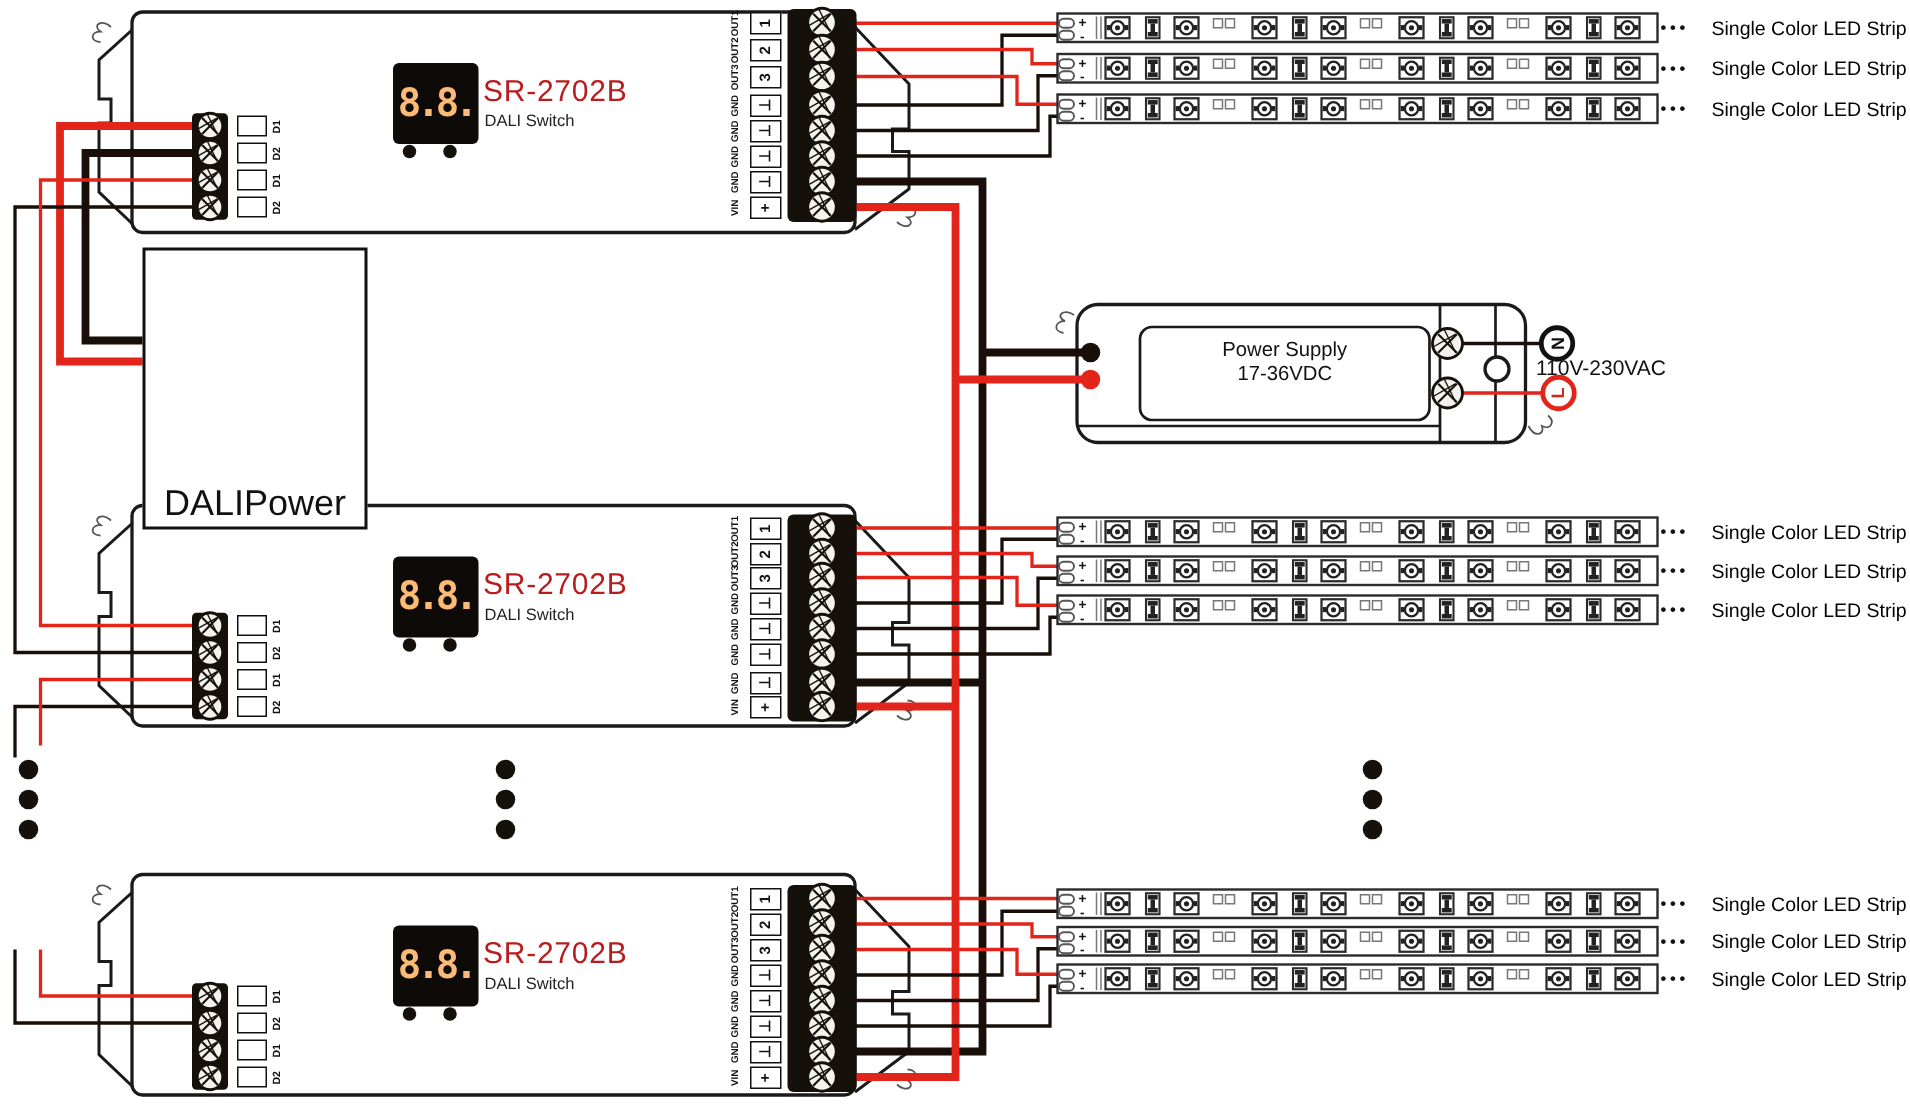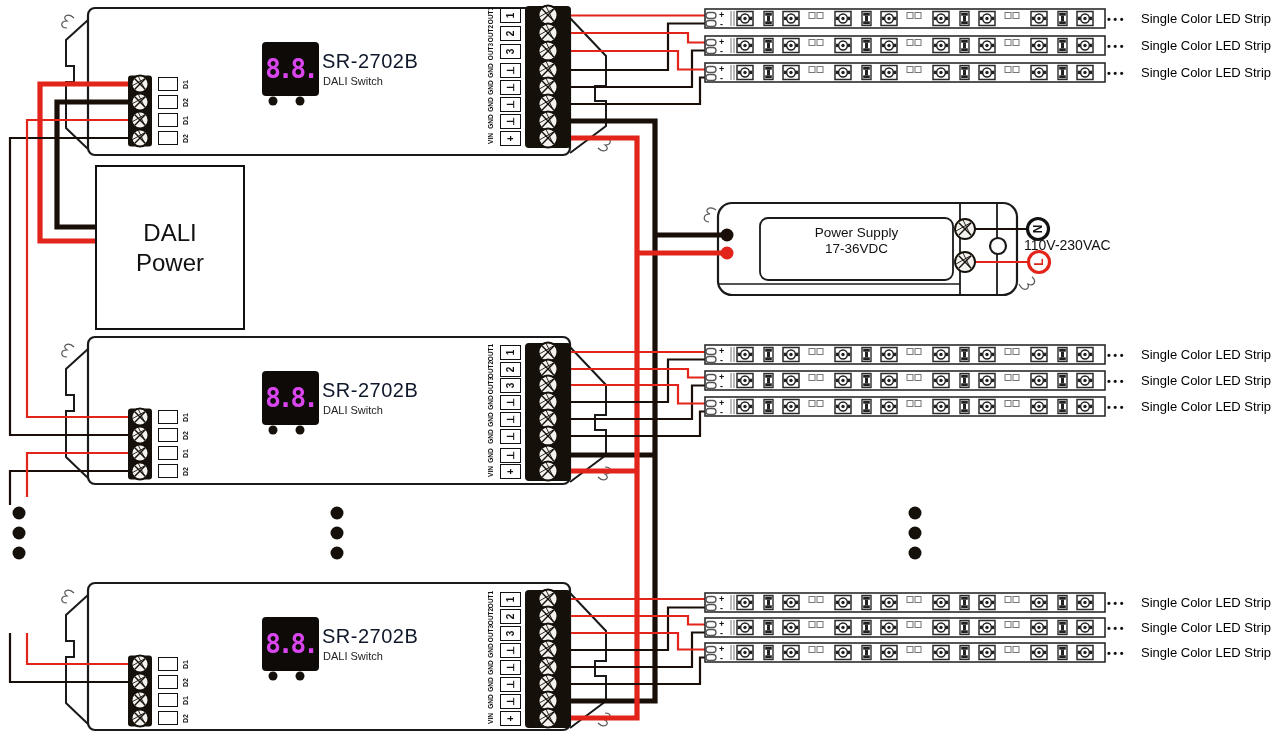--- a/index.html
+++ b/index.html
@@ -1,37 +1,37 @@
 <!DOCTYPE html>
 <html><head>
 <meta charset="utf-8">
 <style>
   html,body{margin:0;padding:0;background:#fff}
   #canvas{position:relative;width:1273px;height:736px;background:#fff;
           font-family:"Liberation Sans",sans-serif;overflow:hidden}
   #wires{position:absolute;left:0;top:0}
   .txt{position:absolute;color:#111;white-space:nowrap}
-  .m-title{font-size:20px;color:#0f172a;letter-spacing:.5px}
+  .m-title{font-size:20px;color:#b91c1c;letter-spacing:.5px}
   .m-sub{font-size:11px;color:#222}
   .display{position:absolute;width:57px;height:54px;background:#0E0A07;border-radius:4px;
-           color:#d946ef;font-family:"DejaVu Sans Mono",monospace;font-weight:bold;
+           color:#fdba74;font-family:"DejaVu Sans Mono",monospace;font-weight:bold;
            font-size:26px;letter-spacing:-3px;display:flex;align-items:center;justify-content:center}
   .lbox{position:absolute;width:20px;height:14px;border:1.7px solid #111;background:#fff;box-sizing:border-box}
   .tbox{position:absolute;width:21px;height:15px;border:1.8px solid #111;background:#fff;
         display:flex;align-items:center;justify-content:center;box-sizing:border-box}
   .tbox span{transform:rotate(-90deg);font-weight:bold;font-size:10px;color:#111}
   .rot{position:absolute;display:flex;align-items:center;justify-content:center}
   .rot span{transform:rotate(-90deg);font-weight:bold;color:#111;white-space:nowrap}
   .tname span{font-size:6.5px}
   .dlab span{font-size:7px}
   .strip-label{font-size:13px;line-height:14px;color:#000}
   .ellipsis{font-size:11px;line-height:14px;letter-spacing:2.5px;font-weight:bold;color:#111}
   .pm{position:absolute;font-size:9px;font-weight:bold;line-height:8px;color:#111}
-  .dm-box{position:absolute;left:95px;top:165px;width:150px;height:165px;border:2.3px solid #111;
-          background:#fff;display:flex;flex-direction:column;align-items:center;justify-content:center;
+  .dm-box{position:absolute;left:95px;top:165px;width:150px;height:188px;border:2.3px solid #111;
+          background:#fff;display:flex;flex-direction:row;align-items:flex-end;justify-content:center;
           font-size:24px;line-height:30px;color:#111;box-sizing:border-box}
   .ps-text{position:absolute;left:760px;top:218px;width:193px;height:46px;display:flex;flex-direction:column;
            align-items:center;justify-content:center;font-size:13.5px;line-height:16px;color:#111}
   .ac-label{font-size:14px}
   .nl{position:absolute;width:22px;height:22px;display:flex;align-items:center;justify-content:center}
   .nl span{transform:rotate(-90deg);font-weight:bold;font-size:12px}
 </style>
 </head>
 <body>
 

